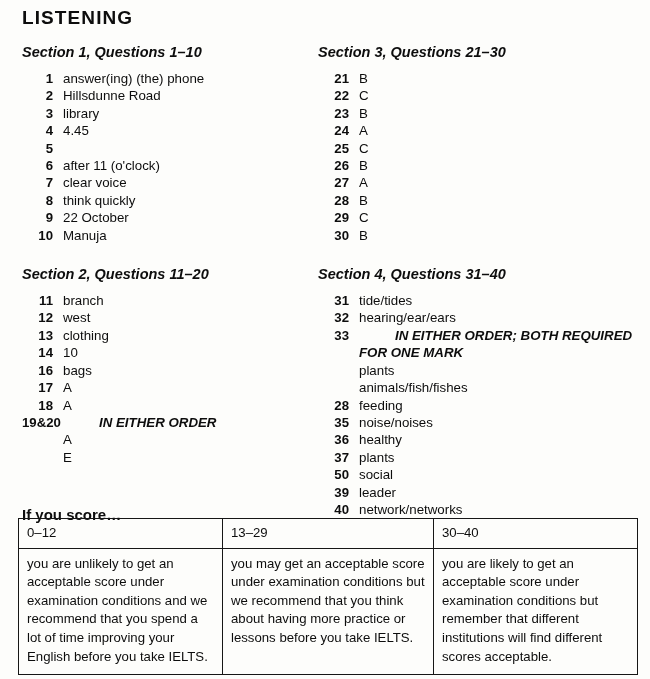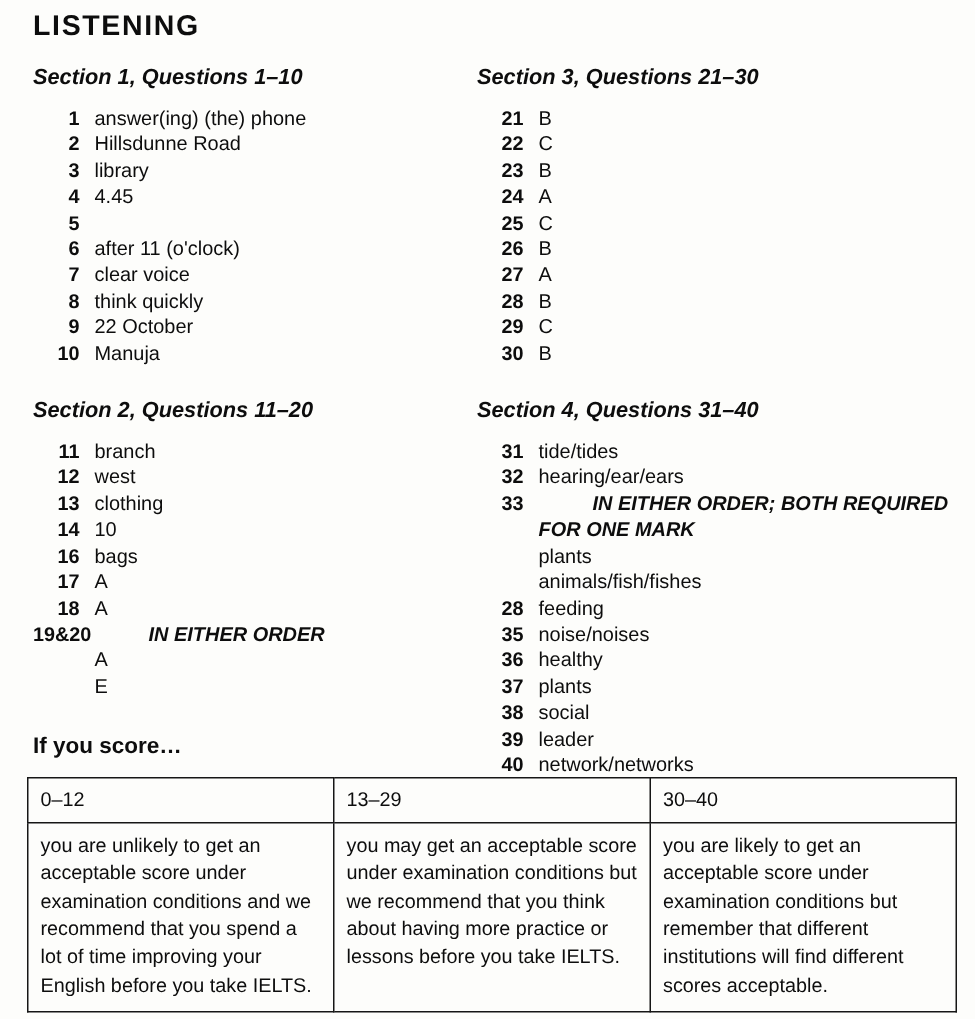--- a/index.html
+++ b/index.html
@@ -122,21 +122,21 @@
     font-style: italic;
   }
 
   
   .block-gap { height: 22px; }
 
   
   .score-heading {
     position: absolute;
     left: 22px;
-    top: 489px;
+    top: 506px;
     font-size: 15px;
     font-weight: bold;
     line-height: 18px;
     text-align: right;
   }
 
   .score-table {
     position: absolute;
     left: 18px;
     top: 518px;
@@ -339,21 +339,21 @@
           </li>
           <li class="ans-row">
             <span class="ans-num">36</span>
             <span class="ans-text">healthy</span>
           </li>
           <li class="ans-row">
             <span class="ans-num">37</span>
             <span class="ans-text">plants</span>
           </li>
           <li class="ans-row">
-            <span class="ans-num">38</span>
+            <span class="ans-num">50</span>
             <span class="ans-text">social</span>
           </li>
           <li class="ans-row">
             <span class="ans-num">39</span>
             <span class="ans-text">leader</span>
           </li>
           <li class="ans-row">
             <span class="ans-num">40</span>
             <span class="ans-text">network/networks</span>
           </li>

